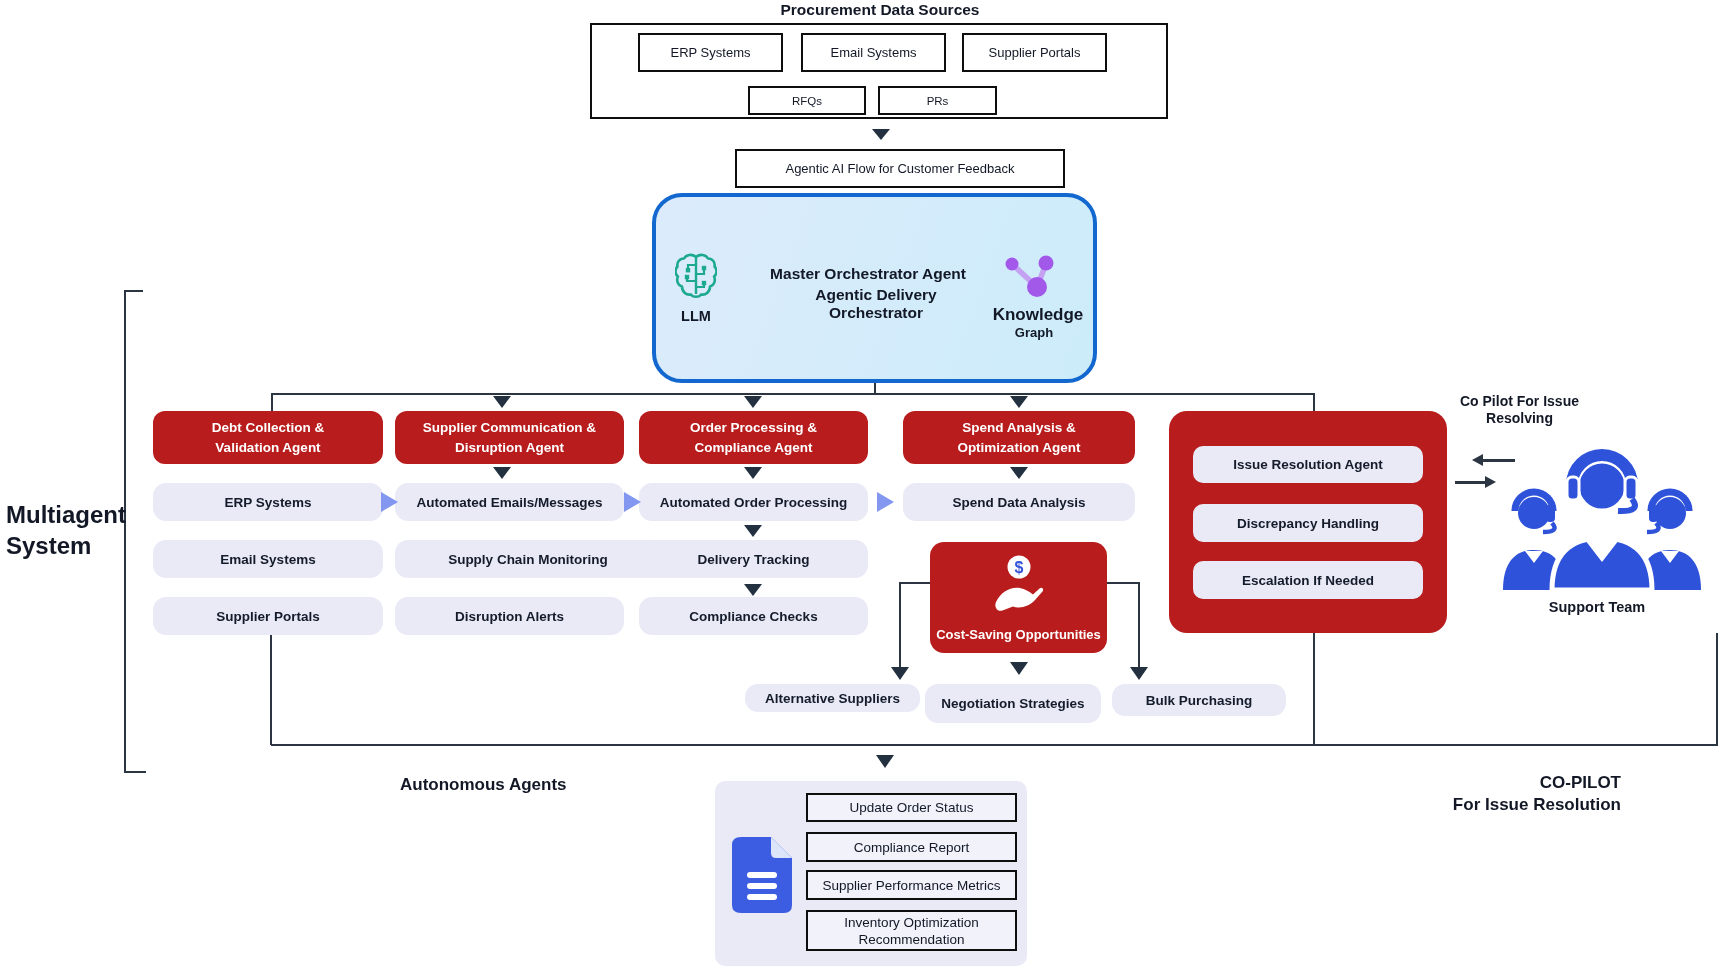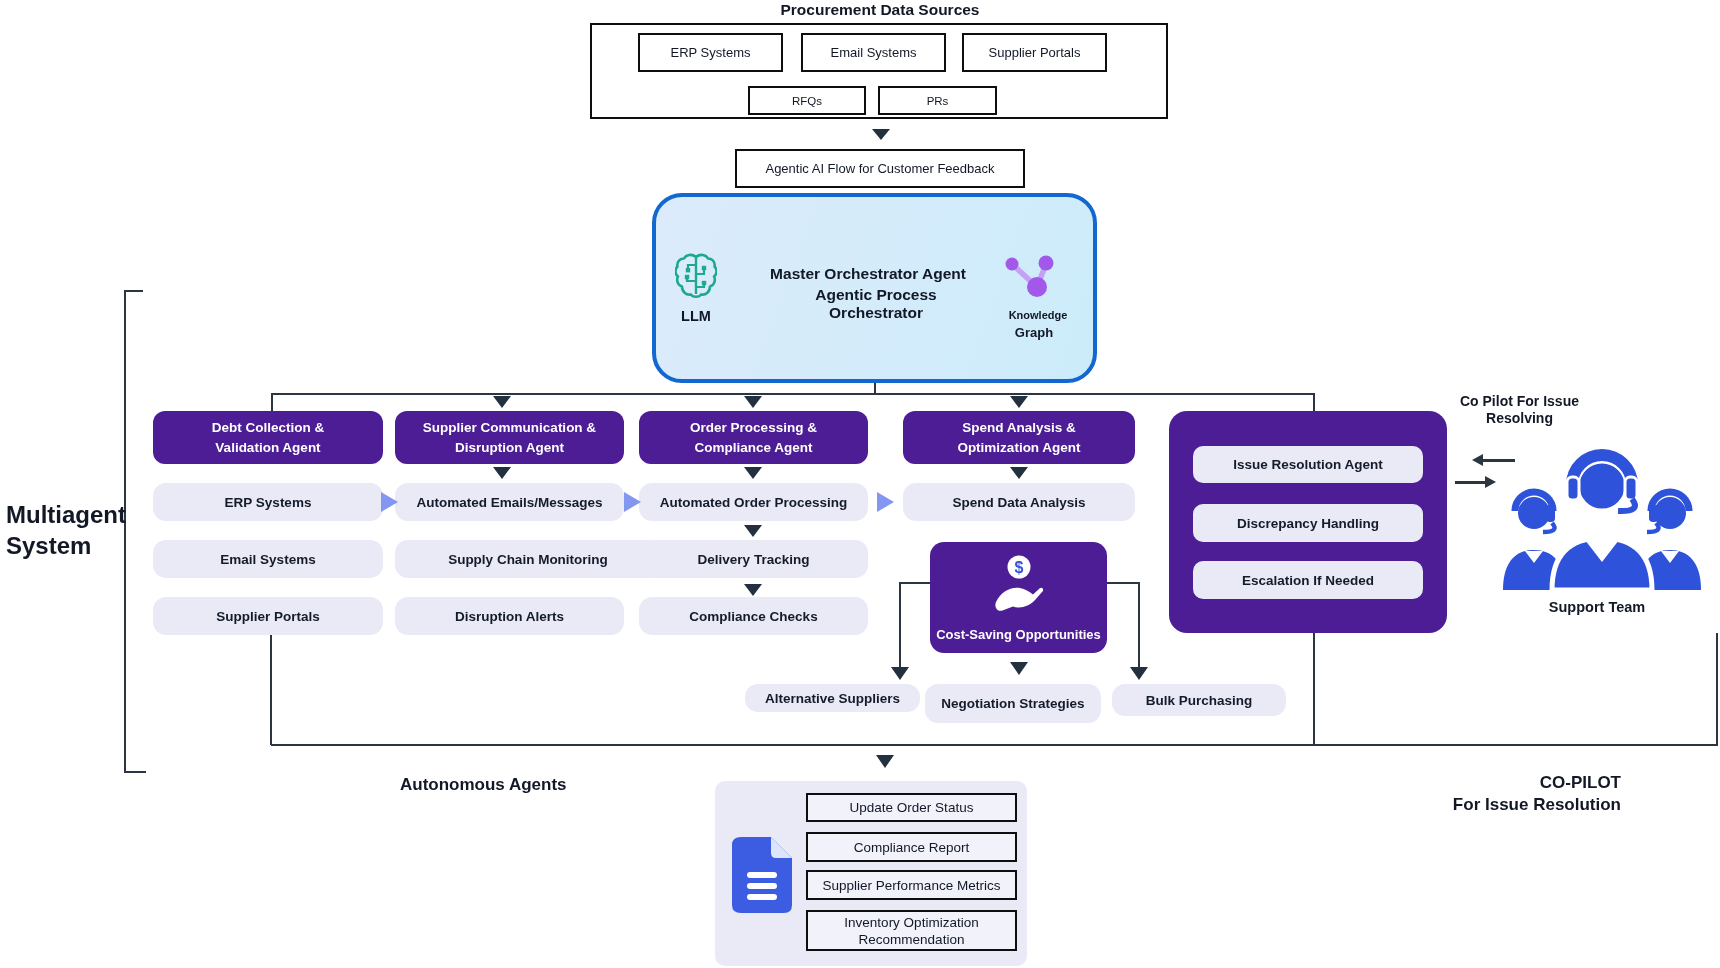--- a/index.html
+++ b/index.html
@@ -5,21 +5,21 @@
   html,body{margin:0;padding:0;background:#ffffff;}
   *{box-sizing:border-box;}
   #stage{position:relative;width:1720px;height:968px;background:#ffffff;overflow:hidden;
          font-family:"Liberation Sans","DejaVu Sans",sans-serif;color:#121826;}
   .abs{position:absolute;}
   .ctr{display:flex;align-items:center;justify-content:center;text-align:center;}
   
   .kbox{border:2px solid #0e0e0e;background:#ffffff;font-size:13px;font-weight:500;}
   .obox{border:2px solid #0e0e0e;background:#f1f2fa;font-size:13.5px;font-weight:500;line-height:17px;}
   
-  .blue{background:#4c1d95;color:#ffffff;}
+  .blue{background:#b91c1c;color:#ffffff;}
   .hdr{border-radius:12px;font-size:13.5px;font-weight:600;line-height:20px;}
   
   .pill{background:#e9eaf6;border-radius:13px;font-size:13.5px;font-weight:600;color:#141b2b;}
   
   .line{background:#2b3642;}
   
   .tri-down{width:0;height:0;border-left:9px solid transparent;border-right:9px solid transparent;border-top:12px solid #233040;}
   .tri-down.big{border-left-width:9px;border-right-width:9px;border-top-width:13px;}
   .tri-right-blue{width:0;height:0;border-top:10.5px solid transparent;border-bottom:10.5px solid transparent;border-left:17px solid #8396f0;}
   .tri-left-dark{width:0;height:0;border-top:6px solid transparent;border-bottom:6px solid transparent;border-right:11px solid #2b3642;}
@@ -33,51 +33,51 @@
 
   <div class="abs ctr" style="left:590px;top:1px;width:580px;height:18px;font-size:15.5px;font-weight:700;">Procurement Data Sources</div>
   <div class="abs" style="left:590px;top:23px;width:578px;height:96px;border:2px solid #0e0e0e;background:#fff;"></div>
   <div class="abs ctr kbox" style="left:638px;top:33px;width:145px;height:39px;">ERP Systems</div>
   <div class="abs ctr kbox" style="left:801px;top:33px;width:145px;height:39px;">Email Systems</div>
   <div class="abs ctr kbox" style="left:962px;top:33px;width:145px;height:39px;">Supplier Portals</div>
   <div class="abs ctr kbox" style="left:748px;top:86px;width:118px;height:29px;font-size:11.5px;">RFQs</div>
   <div class="abs ctr kbox" style="left:878px;top:86px;width:119px;height:29px;font-size:11.5px;">PRs</div>
   <div class="abs tri-down" style="left:872px;top:129px;border-top-width:11px;"></div>
 
-  <div class="abs ctr kbox" style="left:735px;top:149px;width:290px;height:39px;">Agentic AI Flow for Customer Feedback</div>
+  <div class="abs ctr kbox" style="left:735px;top:149px;width:330px;height:39px;">Agentic AI Flow for Customer Feedback</div>
 
   <div class="abs" style="left:652px;top:193px;width:445px;height:190px;border:4px solid #1268cf;border-radius:30px;
        background:linear-gradient(110deg,#dcebfb 0%,#ccecfa 100%);"></div>
 
   <svg class="abs" style="left:675px;top:253px;" width="42" height="47" viewBox="0 0 42 47">
     <path d="M21,4 C17,0.5 11,1.5 9,5.5 C4.5,5.5 1.5,9.5 2.5,13.5 C-0.5,16.5 0,21.5 3,23.5 C1,27.5 3,32.5 7,33.5 C7,38.5 11,42.5 16,41.5 C17.5,44.5 24.5,44.5 26,41.5 C31,42.5 35,38.5 35,33.5 C39,32.5 41,27.5 39,23.5 C42,21.5 42.5,16.5 39.5,13.5 C40.5,9.5 37.5,5.5 33,5.5 C31,1.5 25,0.5 21,4 Z" fill="none" stroke="#1ca98f" stroke-width="2.6" stroke-linejoin="round"></path>
     <path d="M21,5 V41" stroke="#1ca98f" stroke-width="2.4"></path>
     <path d="M21,12 H13 V17" fill="none" stroke="#1ca98f" stroke-width="2.2"></path>
     <path d="M21,21 H29 V15" fill="none" stroke="#1ca98f" stroke-width="2.2"></path>
     <path d="M21,28 H12 V24" fill="none" stroke="#1ca98f" stroke-width="2.2"></path>
     <path d="M21,34 H29 V30" fill="none" stroke="#1ca98f" stroke-width="2.2"></path>
     <rect x="10.8" y="15" width="4.4" height="4.4" fill="#1ca98f"></rect>
     <rect x="26.8" y="12.8" width="4.4" height="4.4" fill="#1ca98f"></rect>
     <rect x="9.8" y="21.8" width="4.4" height="4.4" fill="#1ca98f"></rect>
     <rect x="26.8" y="27.8" width="4.4" height="4.4" fill="#1ca98f"></rect>
   </svg>
   <div class="abs ctr" style="left:661px;top:306px;width:70px;height:20px;font-size:14.5px;font-weight:600;">LLM</div>
 
   <div class="abs ctr" style="left:718px;top:265px;width:300px;height:18px;font-size:15.5px;font-weight:700;">Master Orchestrator Agent</div>
-  <div class="abs ctr" style="left:726px;top:286px;width:300px;height:17px;font-size:15.5px;font-weight:700;">Agentic Process</div>
+  <div class="abs ctr" style="left:726px;top:286px;width:300px;height:17px;font-size:15.5px;font-weight:700;">Agentic Delivery</div>
   <div class="abs ctr" style="left:726px;top:304px;width:300px;height:17px;font-size:15.5px;font-weight:700;">Orchestrator</div>
 
   <svg class="abs" style="left:1004px;top:252px;" width="50" height="48" viewBox="0 0 50 48">
     <path d="M8,12 L33,35" stroke="#c4a1f2" stroke-width="5.5"></path>
     <path d="M33,35 L42,12" stroke="#c4a1f2" stroke-width="5.5"></path>
     <circle cx="8" cy="12" r="6.5" fill="#a259ea"></circle>
     <circle cx="42" cy="11" r="7.5" fill="#a259ea"></circle>
     <circle cx="33" cy="35" r="10" fill="#a259ea"></circle>
   </svg>
-  <div class="abs ctr" style="left:988px;top:306px;width:100px;height:17px;font-size:11px;font-weight:600;">Knowledge</div>
+  <div class="abs ctr" style="left:988px;top:306px;width:100px;height:17px;font-size:17px;font-weight:600;">Knowledge</div>
   <div class="abs ctr" style="left:984px;top:324px;width:100px;height:17px;font-size:13px;font-weight:600;">Graph</div>
 
   <div class="abs line" style="left:874px;top:383px;width:2px;height:11px;"></div>
   <div class="abs line" style="left:271px;top:393px;width:1044px;height:2px;"></div>
   <div class="abs line" style="left:271px;top:393px;width:2px;height:19px;"></div>
   <div class="abs line" style="left:1313px;top:393px;width:2px;height:19px;"></div>
   <div class="abs tri-down" style="left:493px;top:396px;"></div>
   <div class="abs tri-down" style="left:744px;top:396px;"></div>
   <div class="abs tri-down" style="left:1010px;top:396px;"></div>
 

